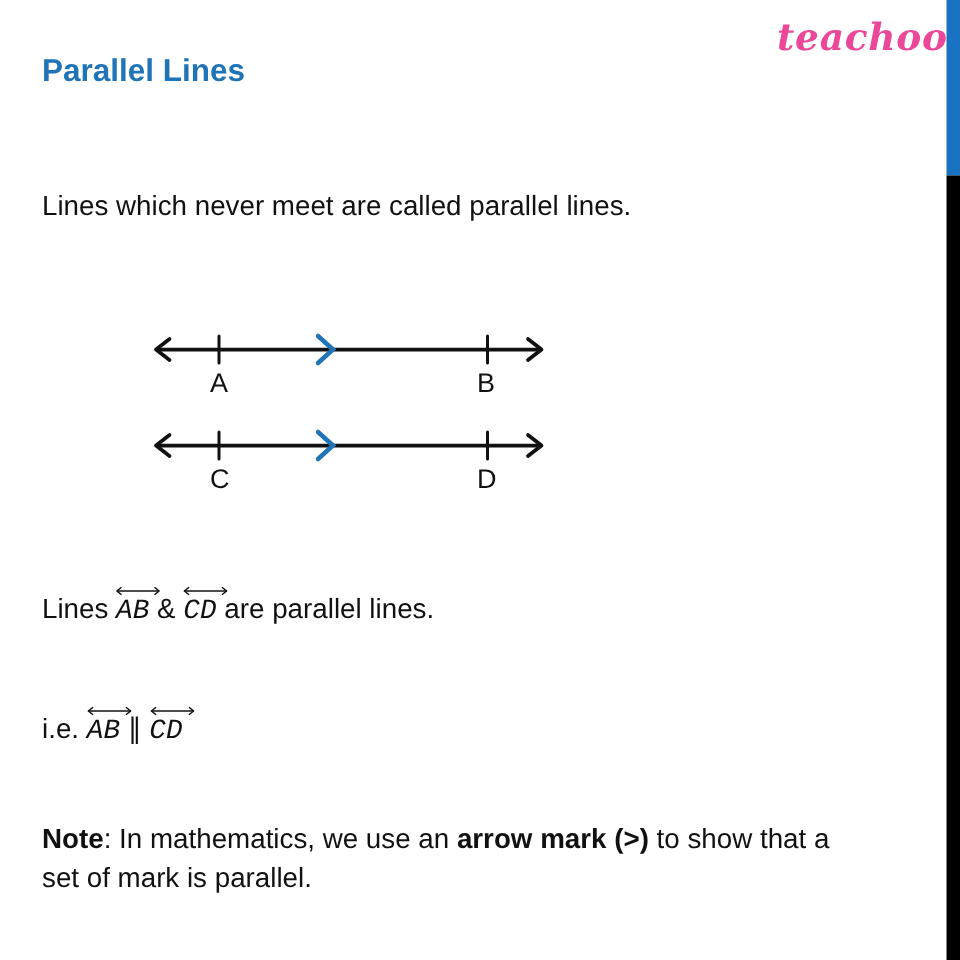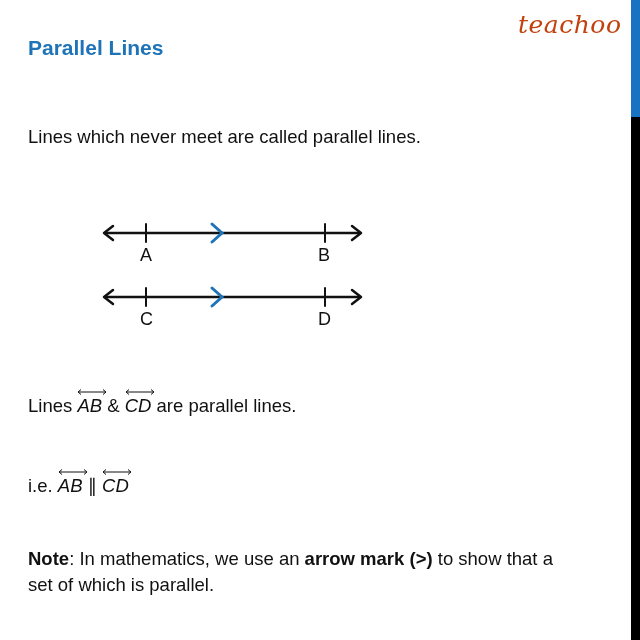--- a/index.html
+++ b/index.html
@@ -1,29 +1,29 @@
 <!DOCTYPE html>
 <html><head>
   <meta charset="utf-8">
   <style>
     html, body { margin:0; padding:0; }
     body { width:640px; height:640px; background:#ffffff; position:relative; overflow:hidden;
            font-family:"Liberation Sans", sans-serif; color:#111; }
     .side-bar-blue { position:absolute; left:631px; top:0; width:9px; height:117px; background:#1a73c2; }
     .side-bar-black { position:absolute; left:631px; top:117px; width:9px; height:523px; background:#000; }
     .logo { position:absolute; left:518px; top:10px; font-family:"DejaVu Serif", serif; font-style:italic;
-            font-weight:normal; font-size:25px; color:#c2410c; letter-spacing:0.5px; }
+            font-weight:bold; font-size:25px; color:#ec4899; letter-spacing:0.5px; }
     .title { position:absolute; left:28px; top:36px; font-size:21px; font-weight:bold; color:#1f73b7;text-align:center; }
     .text { position:absolute; left:28px; font-size:18.5px; color:#111; white-space:nowrap; }
     .intro { top:126px;text-align:center; }
     .stmt { top:395px; }
     .ie { top:443px;margin-top:32px; }
     .note1 { top:535px;margin-top:13px; }
     .note2 { top:574px; }
-    .math { font-family:Liberation Sans, sans-serif; font-style:italic; position:relative; display:inline-block; }
+    .math { font-family:Liberation Mono, monospace; font-style:italic; position:relative; display:inline-block; }
     .math .ov { position:absolute; left:0; right:0; top:-7px; height:8px; }
     svg.diagram { position:absolute; left:0; top:0; }
     .lbl { position:absolute; font-size:18px; color:#111; }
     b { font-weight:bold; }
   </style>
 </head>
 <body>
 
 <div class="side-bar-blue"></div>
 <div class="side-bar-black"></div>
@@ -84,13 +84,13 @@
           <line x1="1" y1="4" x2="29" y2="4"></line>
           <polyline points="4,1.5 1,4 4,6.5"></polyline>
           <polyline points="26,1.5 29,4 26,6.5"></polyline>
         </g>
       </svg><span>CD</span></span>
 </div>
 
 <div class="text note1">
   <b>Note</b><span>: In mathematics, we use an </span><b>arrow mark (&gt;)</b><span> to show that a</span>
 </div>
-<div class="text note2">set of which is parallel.</div>
+<div class="text note2">set of mark is parallel.</div>
 
 </body></html>

